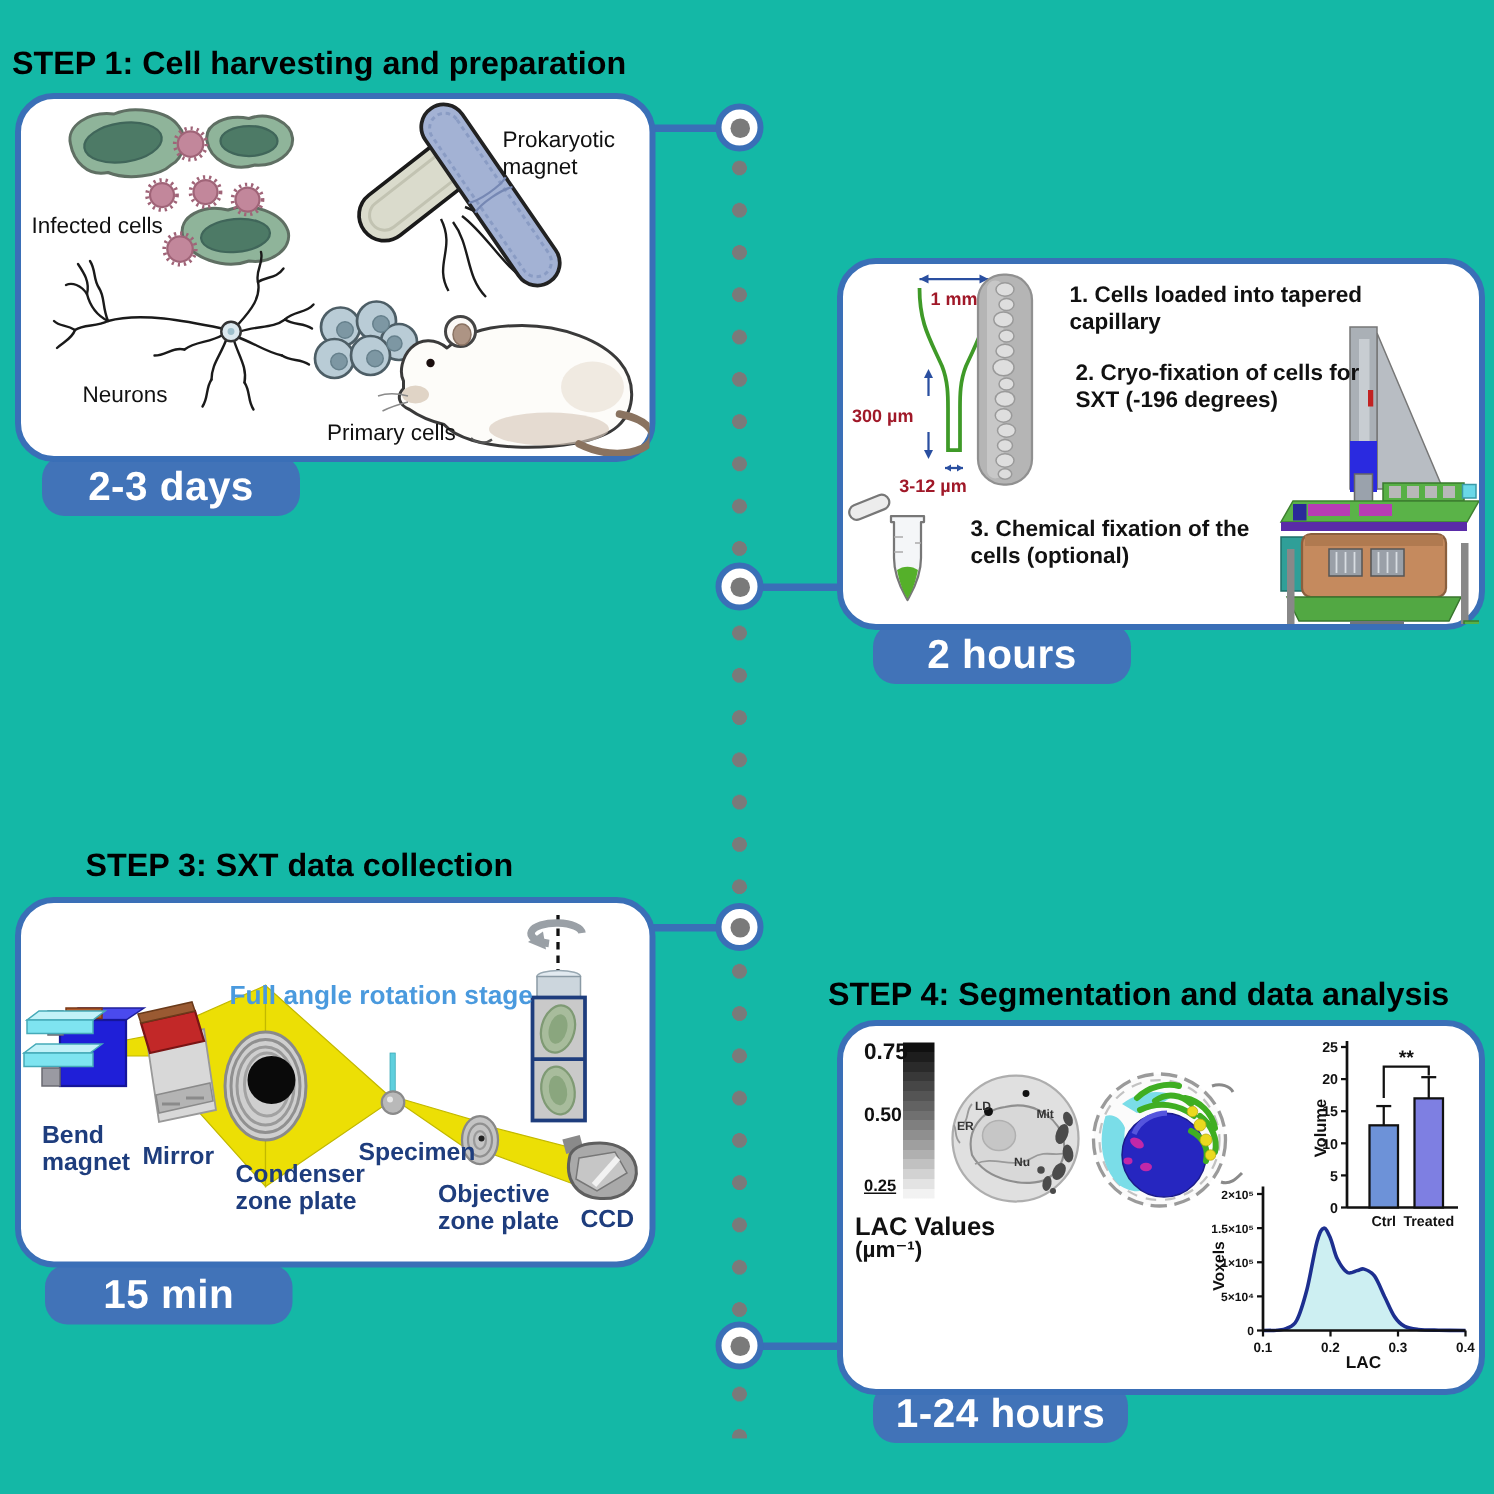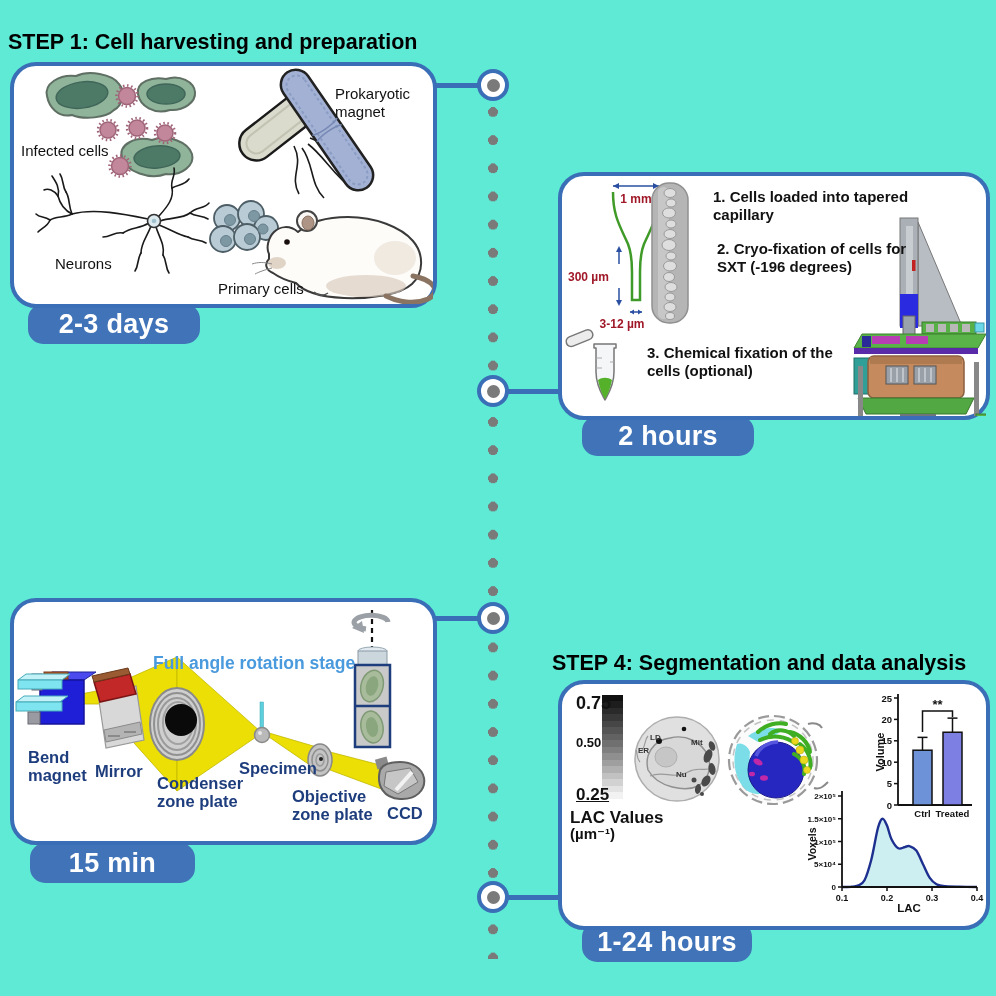--- a/index.html
+++ b/index.html
@@ -1,16 +1,16 @@
 <!DOCTYPE html>
 <html><head>
 <meta charset="utf-8">
 <style>
   html,body{margin:0;padding:0;background:#fff;}
-  .canvas{position:relative;width:996px;height:996px;background:#5eead4;overflow:hidden;
+  .canvas{position:relative;width:996px;height:996px;background:#14b8a6;overflow:hidden;
           font-family:"Liberation Sans","DejaVu Sans",sans-serif;color:#000;}
   .panel{position:absolute;background:#fff;border:4px solid #3a6fb7;border-radius:26px;
          z-index:3;box-sizing:border-box;}
   .panel svg{position:absolute;left:0;top:0;width:100%;height:100%;}
   .badge{position:absolute;background:#4173b8;border-radius:15px;color:#fff;font-weight:bold;
          font-size:27px;display:flex;align-items:center;justify-content:center;z-index:2;
          letter-spacing:.3px;}
   .step-title{position:absolute;font-weight:bold;font-size:21.5px;z-index:3;white-space:nowrap;}
   .timeline-dots{position:absolute;left:488px;top:107px;width:10px;height:852px;z-index:1;
          background-image:radial-gradient(circle 5px at 5px 5px,#7a7a7a 96%,transparent 100%);
@@ -255,20 +255,21 @@
     </svg>
     <span class="lbl red" style="left:44px;top:16px;width:60px;text-align:center;">1 mm</span>
     <span class="lbl red" style="left:6px;top:94px;">300 µm</span>
     <span class="lbl red" style="left:28px;top:141px;width:64px;text-align:center;">3-12 µm</span>
     <span class="lbl b" style="left:151px;top:12px;width:215px;">1. Cells loaded into tapered capillary</span>
     <span class="lbl b" style="left:155px;top:64px;width:215px;">2. Cryo-fixation of cells for SXT (-196 degrees)</span>
     <span class="lbl b" style="left:85px;top:168px;width:195px;">3. Chemical fixation of the cells (optional)</span>
   </div>
   <div class="badge" style="left:582px;top:416px;width:172px;height:40px;">2 hours</div>
 
+  <div class="step-title" style="left:57px;top:565px;">STEP 3: SXT data collection</div>
   <div class="panel" style="left:10px;top:598px;width:427px;height:247px;">
     <svg viewBox="0 0 419 239">
 
       <g fill="#ecdf05" stroke="#c2b800" stroke-width="0.8">
         <polygon points="56,94 88,88 88,102 56,102"></polygon>
         <polygon points="86,89 163,55 163,189 86,103"></polygon>
         <polygon points="163,55 248,131 163,189"></polygon>
         <polygon points="255,131 306,146 306,170 255,135"></polygon>
         <polygon points="316,150 370,164 370,188 316,168"></polygon>
       </g>
@@ -444,23 +445,23 @@
           <text x="274" y="160.5" text-anchor="end" font-size="8" font-weight="bold" fill="#111">1×10⁵</text>
           <line x1="276" y1="134.75" x2="280" y2="134.75" stroke="#111" stroke-width="1.5"></line>
           <text x="274" y="137.75" text-anchor="end" font-size="8" font-weight="bold" fill="#111">1.5×10⁵</text>
           <line x1="276" y1="112" x2="280" y2="112" stroke="#111" stroke-width="1.5"></line>
           <text x="274" y="115" text-anchor="end" font-size="8" font-weight="bold" fill="#111">2×10⁵</text>
           <text x="347" y="228" text-anchor="middle" font-size="11.5" font-weight="bold" fill="#111">LAC</text>
           <text x="254" y="160" text-anchor="middle" font-size="10.5" font-weight="bold" fill="#111" transform="rotate(-90 254 160)">Voxels</text>
         </g>
     </svg>
     <div class="lac-gradient"></div>
-    <span class="lbl b" style="left:14px;top:9px;font-size:18px;">0.75</span>
+    <span class="lbl b" style="left:14px;top:9px;font-size:15px;">0.75</span>
     <span class="lbl b" style="left:14px;top:51px;font-size:13px;">0.50</span>
-    <span class="lbl b" style="left:14px;top:101px;font-size:17px;text-decoration:underline;">0.25</span>
+    <span class="lbl b" style="left:14px;top:101px;font-size:11px;text-decoration:underline;">0.25</span>
     <span class="lbl b" style="left:8px;top:124px;font-size:17px;">LAC Values</span>
     <span class="lbl b" style="left:8px;top:141px;font-size:15px;">(µm⁻¹)</span>
     <span class="lbl tiny" style="left:76px;top:62px;">ER</span>
     <span class="lbl tiny" style="left:88px;top:49px;">LD</span>
     <span class="lbl tiny" style="left:129px;top:54px;">Mit</span>
     <span class="lbl tiny" style="left:114px;top:86px;">Nu</span>
   </div>
   <div class="badge" style="left:582px;top:922px;width:170px;height:40px;">1-24 hours</div>
 
 </div>

